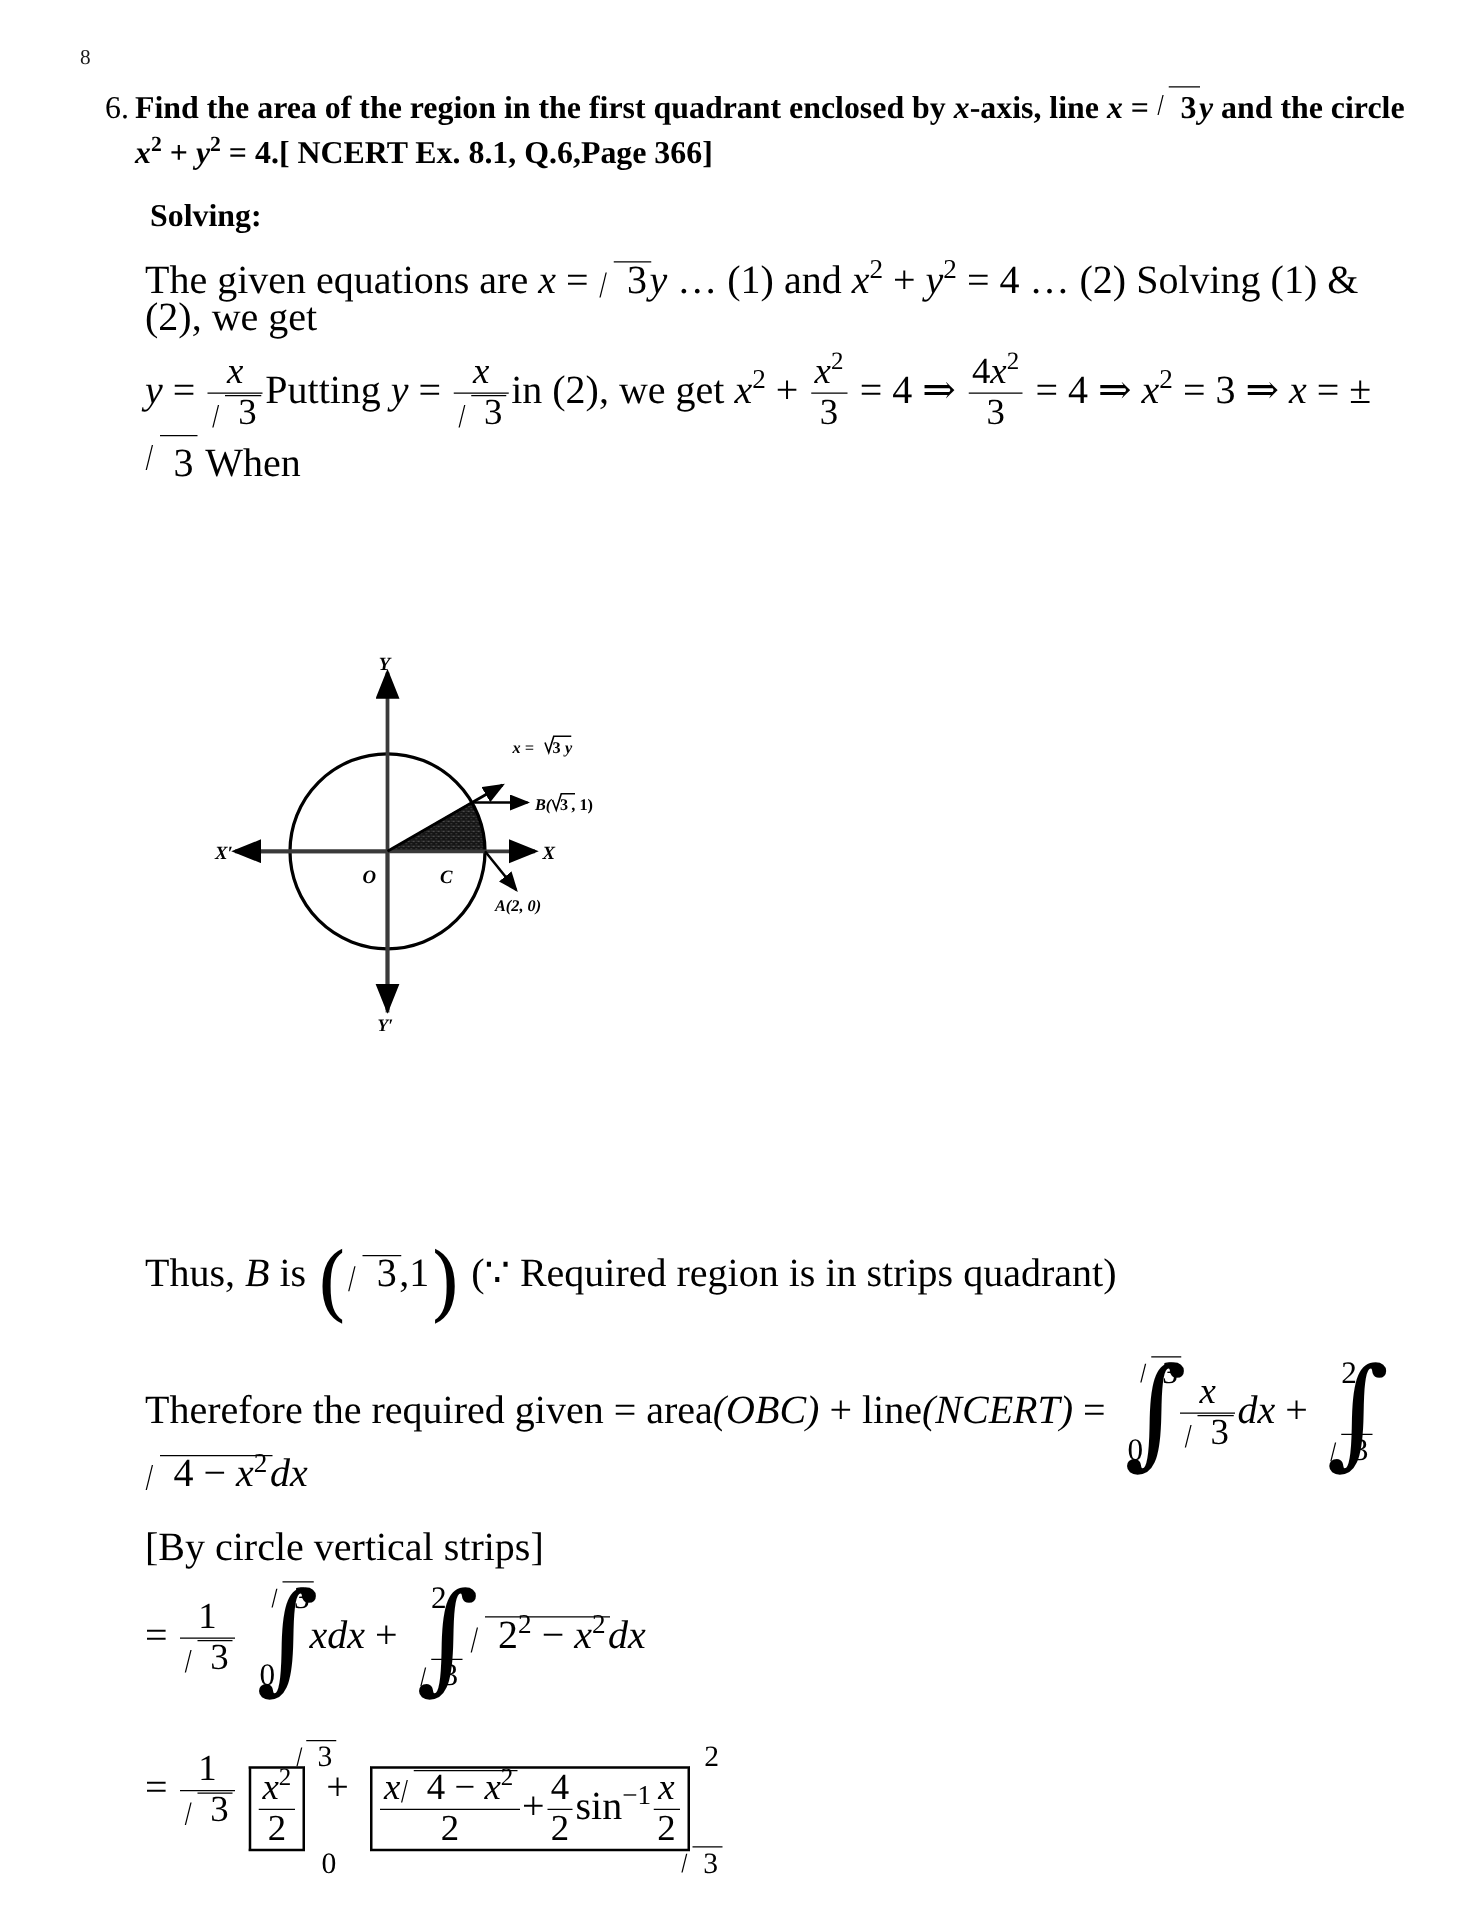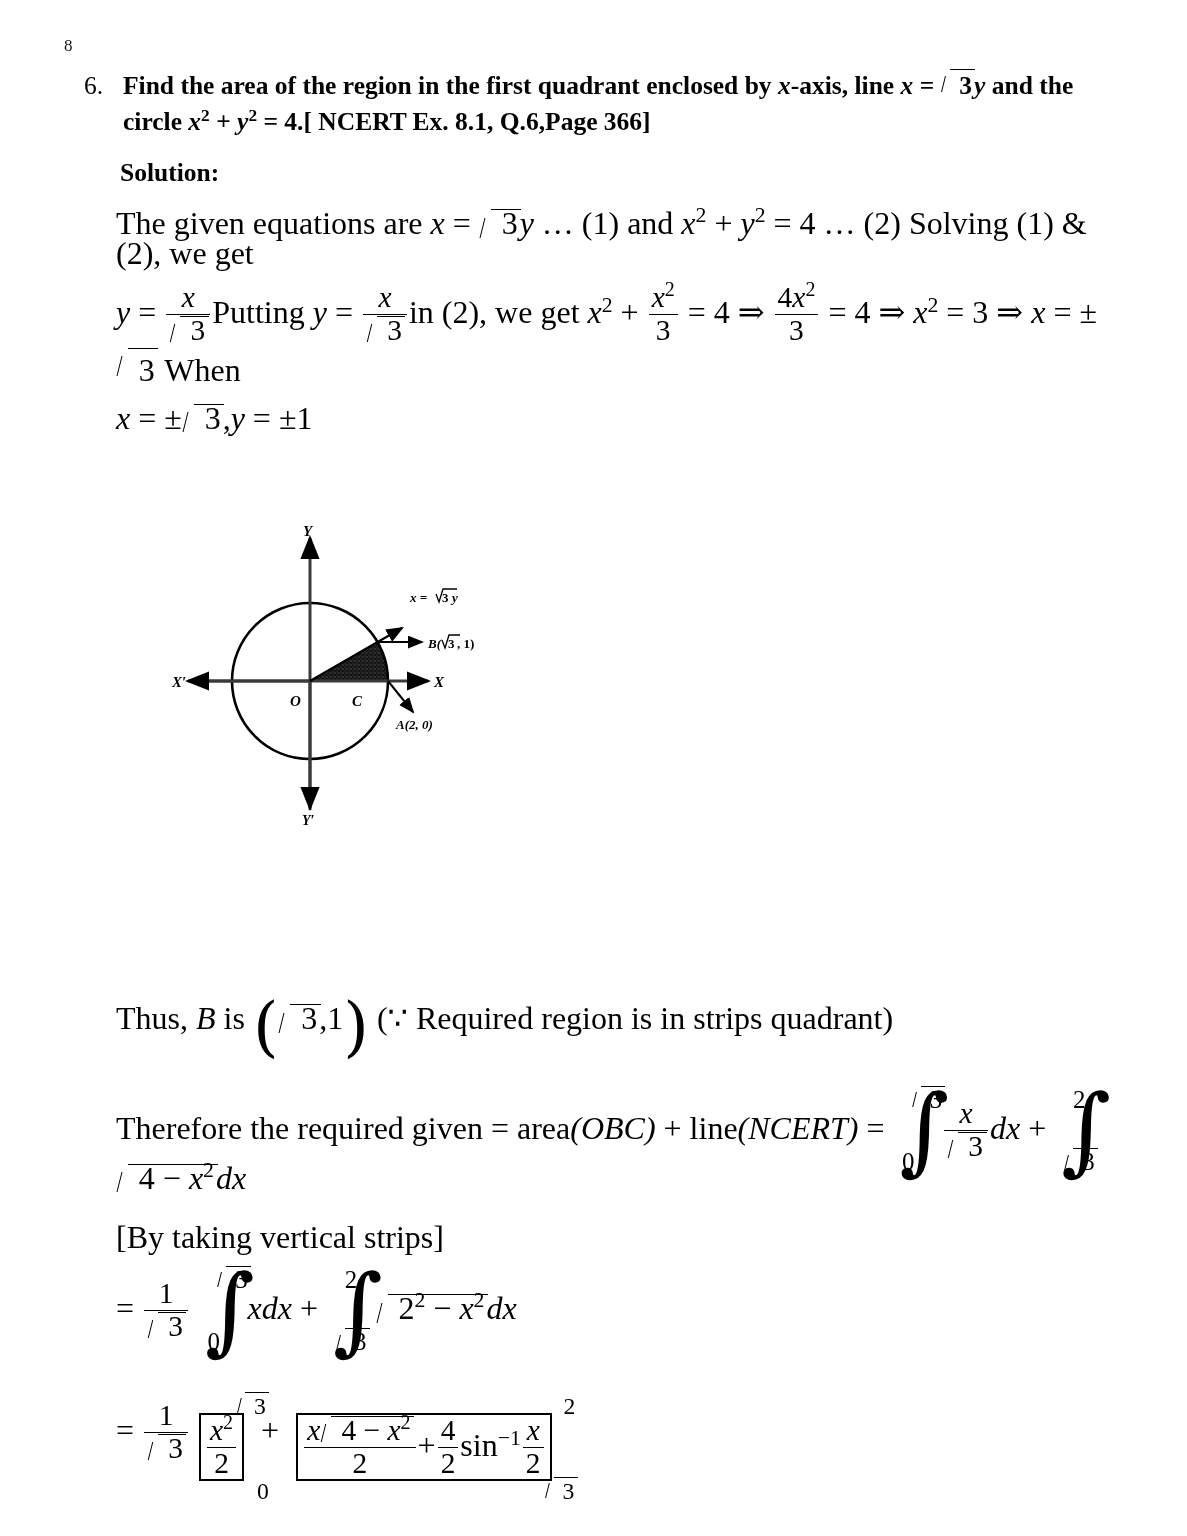--- a/index.html
+++ b/index.html
@@ -36,21 +36,21 @@
   }
   .problem .num {
     position: absolute;
     left: 0;
     top: 0;
     width: 34px;
     text-align: left;
     font-weight: normal;
   }
   .problem .body {
-    margin-left: 39px;
+    margin-left: 24px;
   }
 
   .solution-label {
     position: absolute;
     left: 120px;
     top: 158px;
     font-weight: bold;
     font-size: 25.5px;
   }
 
@@ -236,30 +236,27 @@
 
 <div class="page-number">8</div>
 
 <div class="problem">
   <span class="num">6.</span>
   <div class="body">
     <span>Find the area of the region in the first quadrant enclosed by </span><span class="mi">x</span><span>-axis, line </span><span class="mi">x</span> <span>=</span> <span class="sqrt"><span class="rad">3</span></span><span class="mi">y</span><span> and the circle </span><span class="mi">x</span><span class="sup">2</span> <span>+</span> <span class="mi">y</span><span class="sup">2</span> <span>= 4.</span><span>[ NCERT Ex. 8.1, Q.6,Page 366]</span>
   </div>
 </div>
 
-<div class="solution-label">Solution:</div>
+<div class="solution-label">Solving:</div>
 
 <div class="para" id="para-given">
   <span>The given equations are </span><span class="mi">x</span> = <span class="sqrt"><span class="rad">3</span></span><span class="mi">y</span> <span>… (1)</span><span> and </span><span class="mi">x</span><span class="sup">2</span> + <span class="mi">y</span><span class="sup">2</span> = 4 <span>… (2)</span> <span>Solving (1) &amp; (2), we get</span>
   <span style="display:inline-block; height:8px;"></span>
   <div style="margin-top:14px; line-height:46px;">
     <span class="mi">y</span> = <span class="frac"><span class="nu mi">x</span><span class="de"><span class="sqrt"><span class="rad">3</span></span></span></span><span>Putting</span> <span class="mi">y</span> = <span class="frac"><span class="nu mi">x</span><span class="de"><span class="sqrt"><span class="rad">3</span></span></span></span><span>in (2), we get</span> <span class="mi">x</span><span class="sup">2</span> + <span class="frac"><span class="nu"><span class="mi">x</span><span class="sup">2</span></span><span class="de">3</span></span> = 4 ⇒ <span class="frac"><span class="nu">4<span class="mi">x</span><span class="sup">2</span></span><span class="de">3</span></span> = 4 ⇒ <span class="mi">x</span><span class="sup">2</span> = 3 ⇒ <span class="mi">x</span> = ±<span class="sqrt"><span class="rad">3</span></span> <span>When</span>
-  </div>
-  <div style="margin-top:10px;">
-    <span class="mi">x</span> = ±<span class="sqrt"><span class="rad">3</span></span>,<span class="mi">y</span> = ±1
   </div>
 </div>
 
 <div id="figure">
   <svg width="360" height="320" viewBox="0 0 360 320">
     <defs>
       <marker id="arrow" markerWidth="9" markerHeight="9" refX="7" refY="3.2" orient="auto">
         <path d="M0,0 L8,3.2 L0,6.4 z" fill="#000"></path>
       </marker>
       <pattern id="stipple" patternUnits="userSpaceOnUse" width="4" height="4">
@@ -324,21 +321,21 @@
   </span>
   <span class="frac"><span class="nu mi">x</span><span class="de"><span class="sqrt"><span class="rad">3</span></span></span></span><span class="mi">dx</span> +
   <span class="integ">
     <span class="sym">∫</span>
     <span class="up">2</span>
     <span class="lo"><span class="sqrt"><span class="rad">3</span></span></span>
   </span>
   <span class="sqrt"><span class="rad">4 − <span class="mi">x</span><span class="sup">2</span></span></span><span class="mi">dx</span>
 </div>
 
-<div class="para" id="strips-line">[By taking vertical strips]</div>
+<div class="para" id="strips-line">[By circle vertical strips]</div>
 
 <div class="para" id="calc-line-1">
   = <span class="frac"><span class="nu">1</span><span class="de"><span class="sqrt"><span class="rad">3</span></span></span></span>
   <span class="integ">
     <span class="sym">∫</span>
     <span class="up"><span class="sqrt"><span class="rad">3</span></span></span>
     <span class="lo">0</span>
   </span>
   <span class="mi">xdx</span> +
   <span class="integ">

